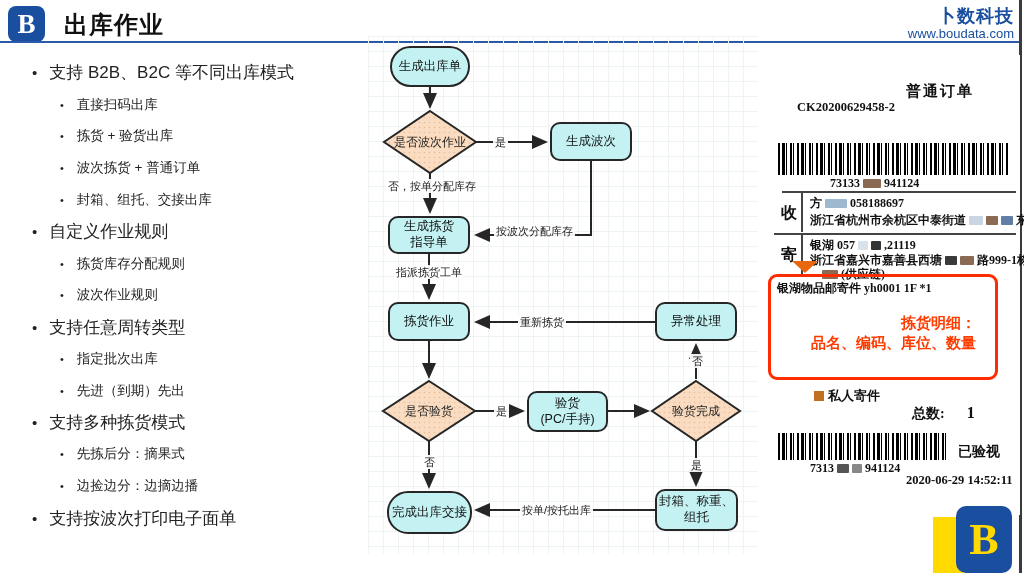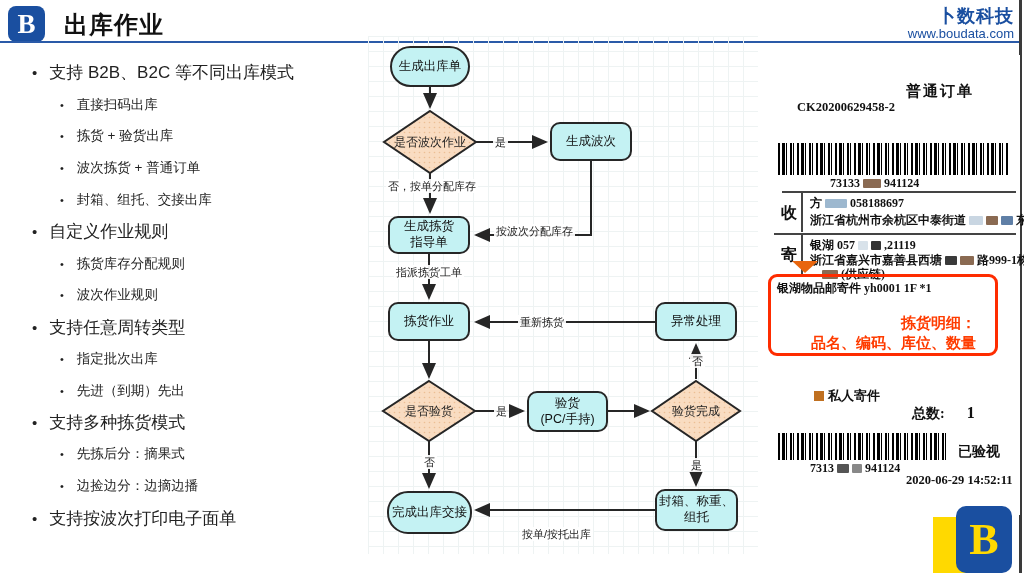--- a/index.html
+++ b/index.html
@@ -76,21 +76,21 @@
   .bc2 { left:10px; top:378px; width:170px; height:27px; }
   .bc-cap { position:absolute; font-size:12px; font-weight:bold; display:flex; align-items:center; gap:3px; }
   .cap1 { left:62px; top:121px; }
   .cap2 { left:42px; top:406px; }
   .redact { display:inline-block; height:9px; border-radius:1px; }
   .hline { position:absolute; height:2px; background:#444; }
   .vline { position:absolute; width:2px; background:#444; }
   .big-cn { position:absolute; font-size:16px; font-weight:bold; }
   .addr { position:absolute; left:42px; font-size:12px; font-weight:bold; white-space:nowrap; display:flex; align-items:center; gap:3px; }
   .redbox {
-    position:absolute; left:0px; top:219px; width:230px; height:82px;
+    position:absolute; left:0px; top:219px; width:230px; height:106px;
     border:3px solid #fe2c00; border-radius:9px;
   }
   .redbox .inner-title { position:absolute; left:6px; top:3px; font-size:12px; font-weight:bold; color:#111; }
   .picknote {
     position:absolute; left:40px; top:36px; color:#ff3c00; font-weight:bold; font-size:15px;
     font-family:"Liberation Sans","DejaVu Sans",sans-serif; line-height:1.35;text-align:right;
   }
   .orange-arrow {
     position:absolute; left:24px; top:206px; width:0; height:0;
     border-left:13px solid transparent; border-right:13px solid transparent;
@@ -235,21 +235,21 @@
 
   <span class="elabel" style="left:125px; top:99px;">是</span>
   <span class="elabel" style="left:18px;  top:143px;">否，按单分配库存</span>
   <span class="elabel" style="left:126px; top:188px;">按波次分配库存</span>
   <span class="elabel" style="left:26px;  top:229px;">指派拣货工单</span>
   <span class="elabel" style="left:150px; top:279px;">重新拣货</span>
   <span class="elabel" style="left:322px; top:318px;">否</span>
   <span class="elabel" style="left:126px; top:368px;">是</span>
   <span class="elabel" style="left:54px;  top:419px;">否</span>
   <span class="elabel" style="left:321px; top:422px;">是</span>
-  <span class="elabel" style="left:152px; top:467px;margin-top:24px;">按单/按托出库</span>
+  <span class="elabel" style="left:152px; top:467px;">按单/按托出库</span>
 </div>
 
 <div class="slabel">
   <div class="t-tag">普通订单</div>
   <div class="ord">CK20200629458-2</div>
 
   <div class="barcode bc1"></div>
   <div class="bc-cap cap1">
     <span>73133</span>
     <span class="redact" style="width:18px; background:#8a6a52;"></span>

